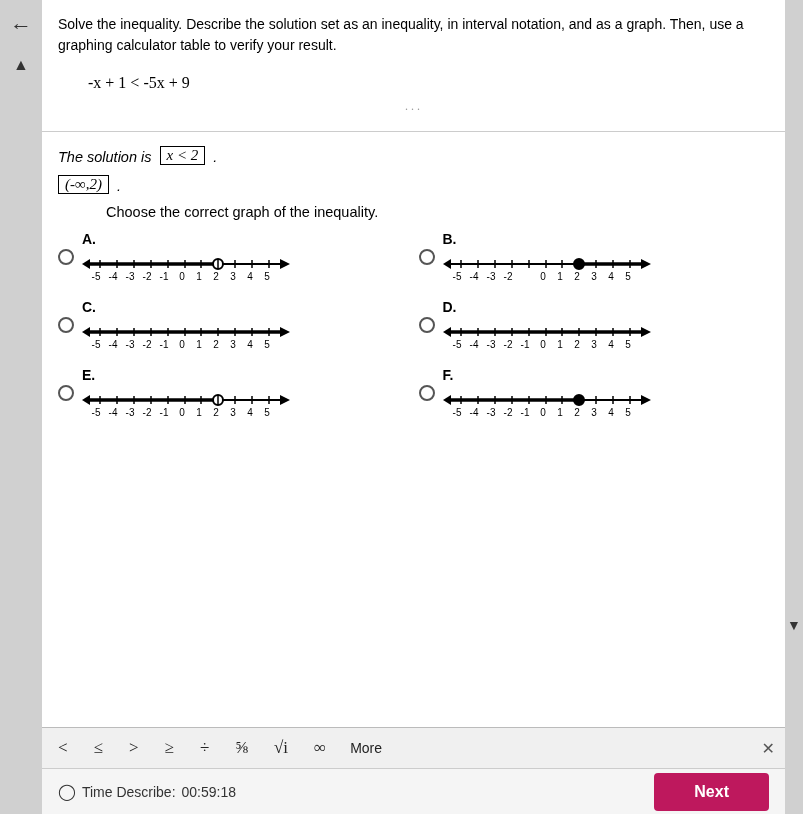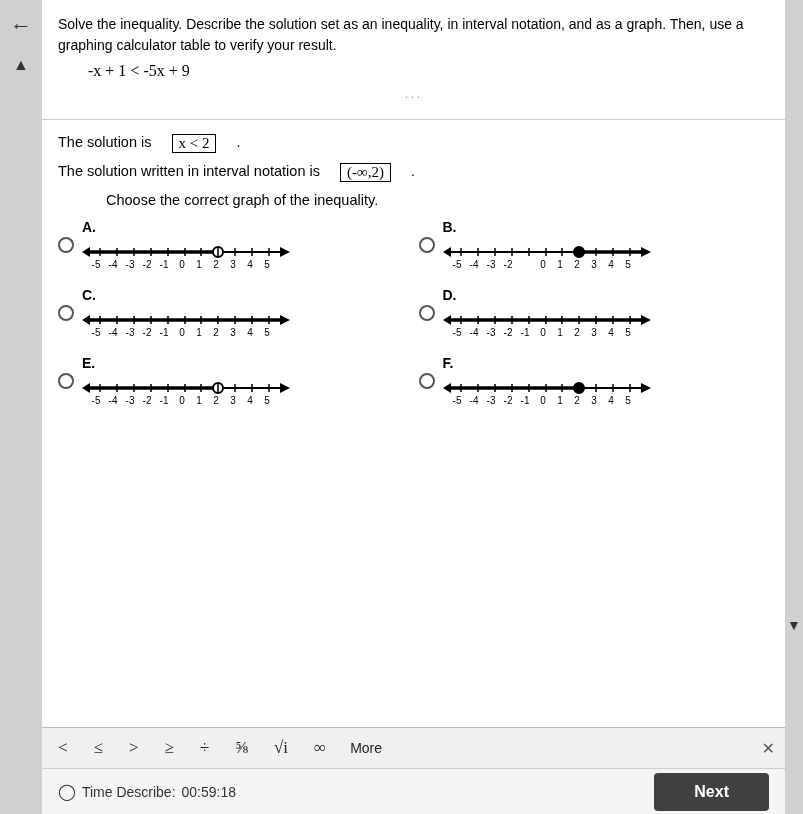--- a/index.html
+++ b/index.html
@@ -59,20 +59,21 @@
       line-height: 1.5;
       color: #000;
       font-family: Arial, sans-serif;
     }
 
     .equation-line {
       font-size: 16px;
       font-family: 'Times New Roman', serif;
       padding: 6px 30px;
       color: #000;
+      margin-top: 12px;
     }
 
     .divider-dots {
       text-align: center;
       color: #999;
       font-size: 12px;
       letter-spacing: 2px;
       padding: 4px 0;
     }
 
@@ -81,23 +82,24 @@
       padding: 14px 16px 0 16px;
       overflow-y: auto;
       background: #fff;
     }
 
     .solution-line {
       font-size: 14.5px;
       font-family: Arial, sans-serif;
       margin-bottom: 10px;
       display: flex;
-      align-items: flex-start;
+      align-items: flex-end;
       flex-wrap: wrap;
-      gap: 20px;
+      gap: 8px;
+      font-style: italic;
     }
 
     .boxed {
       border: 1.5px solid #000;
       padding: 0 6px;
       font-family: 'Times New Roman', serif;
       font-size: 15px;
     }
 
     .graph-section {
@@ -212,21 +214,21 @@
       font-family: Arial, sans-serif;
       font-size: 14px;
       color: #333;
     }
 
     .timer-icon {
       font-size: 16px;
     }
 
     .next-btn {
-      background: #404040;
+      background: #be185d;
       color: #fff;
       border: none;
       border-radius: 4px;
       padding: 10px 40px;
       font-size: 16px;
       font-family: Arial, sans-serif;
       font-weight: bold;
       cursor: pointer;
     }
 
@@ -268,21 +270,20 @@
 
     <div class="answer-section">
 
       <div class="solution-line">
         <span>The solution is</span>
         <span class="boxed">x &lt; 2</span>
         <span>.</span>
       </div>
 
       <div class="solution-line">
-        <span>The solution written in interval notation is</span>
         <span class="boxed">(-∞,2)</span>
         <span>.</span>
       </div>
 
       <div class="graph-section">
         <div class="graph-section-title">Choose the correct graph of the inequality.</div>
 
         <div class="graph-grid">
 
           <div class="graph-option">

